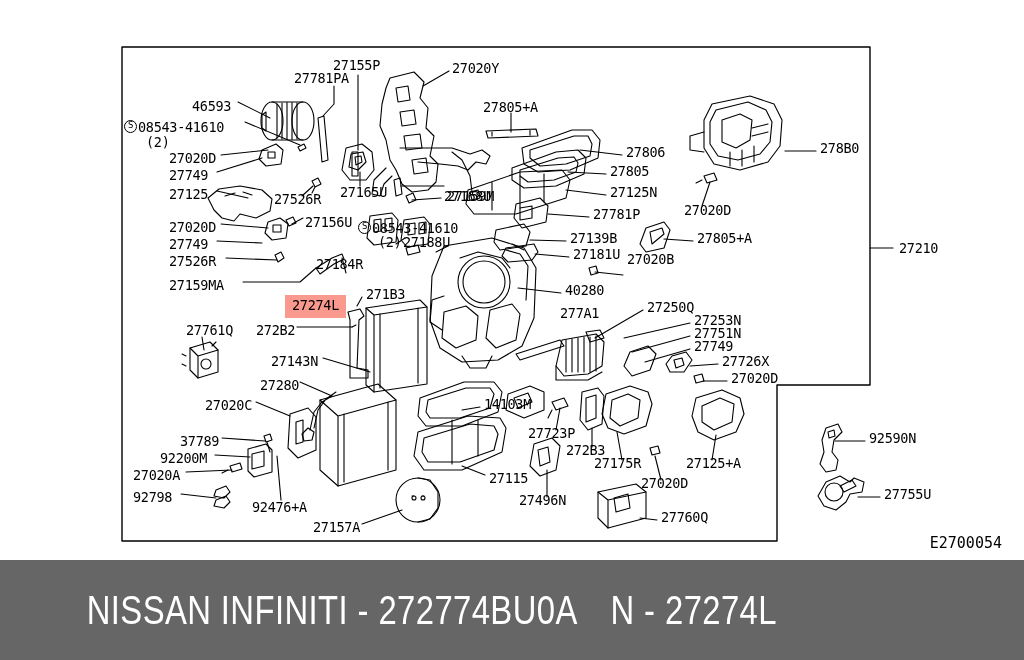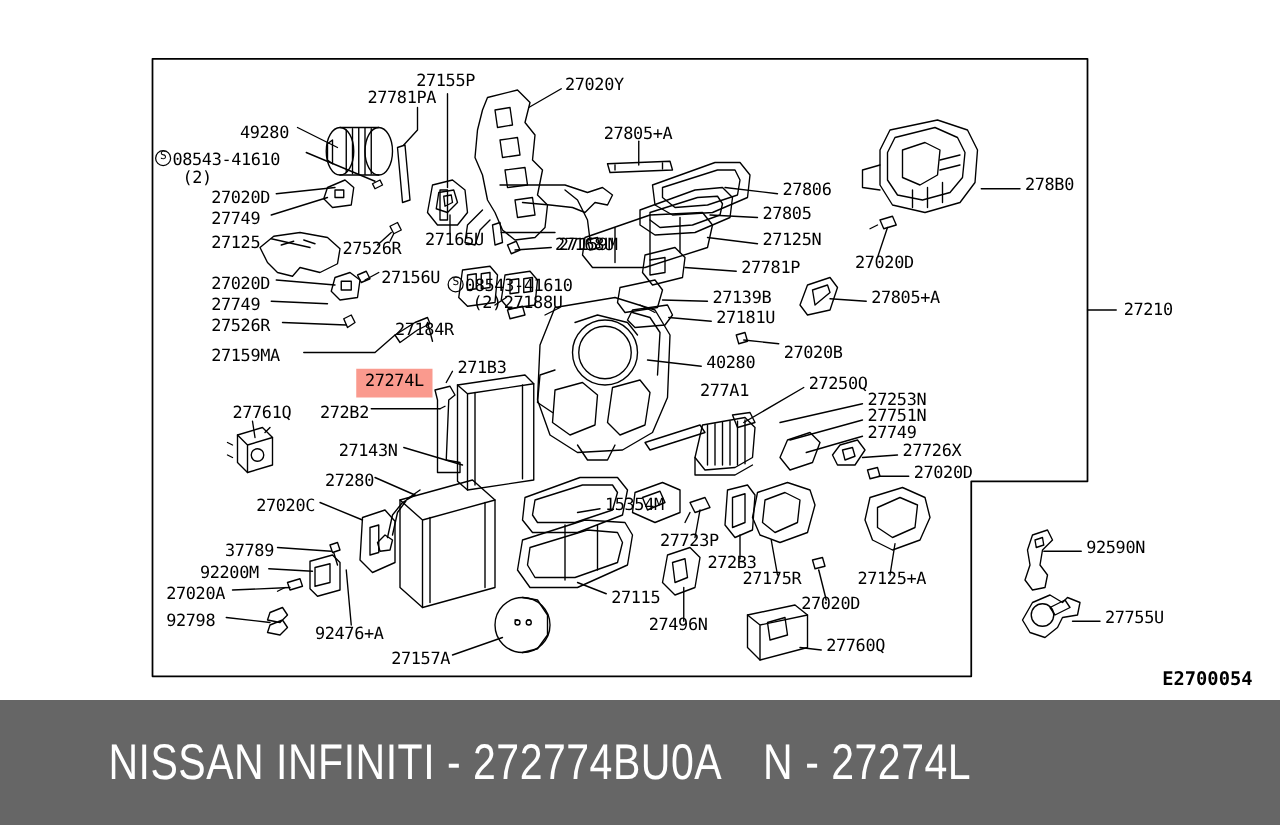--- a/index.html
+++ b/index.html
@@ -40,21 +40,21 @@
   .scirc::after{
     content:"S";position:absolute;left:0;top:-2px;width:11px;
     text-align:center;font-size:9px;line-height:13px;
     font-family:"DejaVu Sans Mono","Liberation Mono",monospace;
   }
 
   
   #refcode{
     position:absolute;right:22px;top:534px;
     font-family:"DejaVu Sans Mono","Liberation Mono",monospace;
-    font-size:15px;color:#000;letter-spacing:0px;font-weight:bold;
+    font-size:15px;color:#000;letter-spacing:0px;
   }
 
   
   #footer{
     position:absolute;left:0;top:560px;width:1024px;height:100px;
     background:#666666;
   }
   #footer-inner{
     position:absolute;left:0;top:0;width:864px;height:100px;
     display:flex;align-items:center;justify-content:center;
@@ -441,21 +441,21 @@
           <path d="M190,348 L210,342 L218,350 L218,372 L198,378 L190,370 Z"></path>
           <path d="M190,348 L198,356 L198,378 M198,356 L218,350"></path>
           <ellipse cx="206" cy="364" rx="5" ry="5"></ellipse>
           <path d="M212,346 L216,342 M186,356 L182,354 M186,366 L182,364"></path>
         </g>
       </g>
     </svg>
 
     <div id="labels">
 
-      <span class="lbl" style="left:192px;top:100px">49280</span>
+      <span class="lbl" style="left:192px;top:100px">46593</span>
 
       <span class="lbl" style="left:124px;top:120px"><span class="scirc"></span><span>08543-41610</span></span>
       <span class="lbl" style="left:146px;top:136px">(2)</span>
 
       <span class="lbl" style="left:169px;top:152px">27020D</span>
       <span class="lbl" style="left:169px;top:169px">27749</span>
       <span class="lbl" style="left:169px;top:188px">27125</span>
       <span class="lbl" style="left:169px;top:221px">27020D</span>
       <span class="lbl" style="left:169px;top:238px">27749</span>
       <span class="lbl" style="left:169px;top:255px">27526R</span>
@@ -492,37 +492,37 @@
       <span class="lbl" style="left:447px;top:190px">27159M</span>
       <span class="lbl" style="left:444px;top:190px">27168U</span>
       <span class="lbl" style="left:483px;top:101px">27805+A</span>
 
       <span class="lbl" style="left:626px;top:146px">27806</span>
       <span class="lbl" style="left:610px;top:165px">27805</span>
       <span class="lbl" style="left:610px;top:186px">27125N</span>
       <span class="lbl" style="left:593px;top:208px">27781P</span>
       <span class="lbl" style="left:570px;top:232px">27139B</span>
       <span class="lbl" style="left:573px;top:248px">27181U</span>
-      <span class="lbl" style="left:627px;top:276px">27020B</span>
+      <span class="lbl" style="left:627px;top:253px">27020B</span>
       <span class="lbl" style="left:565px;top:284px">40280</span>
       <span class="lbl" style="left:560px;top:307px">277A1</span>
 
       <span class="lbl" style="left:820px;top:142px">278B0</span>
       <span class="lbl" style="left:684px;top:204px">27020D</span>
       <span class="lbl" style="left:697px;top:232px">27805+A</span>
       <span class="lbl" style="left:899px;top:242px">27210</span>
 
       <span class="lbl" style="left:647px;top:301px">27250Q</span>
       <span class="lbl" style="left:694px;top:314px">27253N</span>
       <span class="lbl" style="left:694px;top:327px">27751N</span>
       <span class="lbl" style="left:694px;top:340px">27749</span>
       <span class="lbl" style="left:722px;top:355px">27726X</span>
       <span class="lbl" style="left:731px;top:372px">27020D</span>
 
-      <span class="lbl" style="left:484px;top:398px">15354M</span>
+      <span class="lbl" style="left:484px;top:398px">14103M</span>
       <span class="lbl" style="left:528px;top:427px">27723P</span>
       <span class="lbl" style="left:566px;top:444px">272B3</span>
       <span class="lbl" style="left:594px;top:457px">27175R</span>
       <span class="lbl" style="left:686px;top:457px">27125+A</span>
       <span class="lbl" style="left:641px;top:477px">27020D</span>
       <span class="lbl" style="left:489px;top:472px">27115</span>
       <span class="lbl" style="left:519px;top:494px">27496N</span>
       <span class="lbl" style="left:661px;top:511px">27760Q</span>
 
       <span class="lbl" style="left:869px;top:432px">92590N</span>

